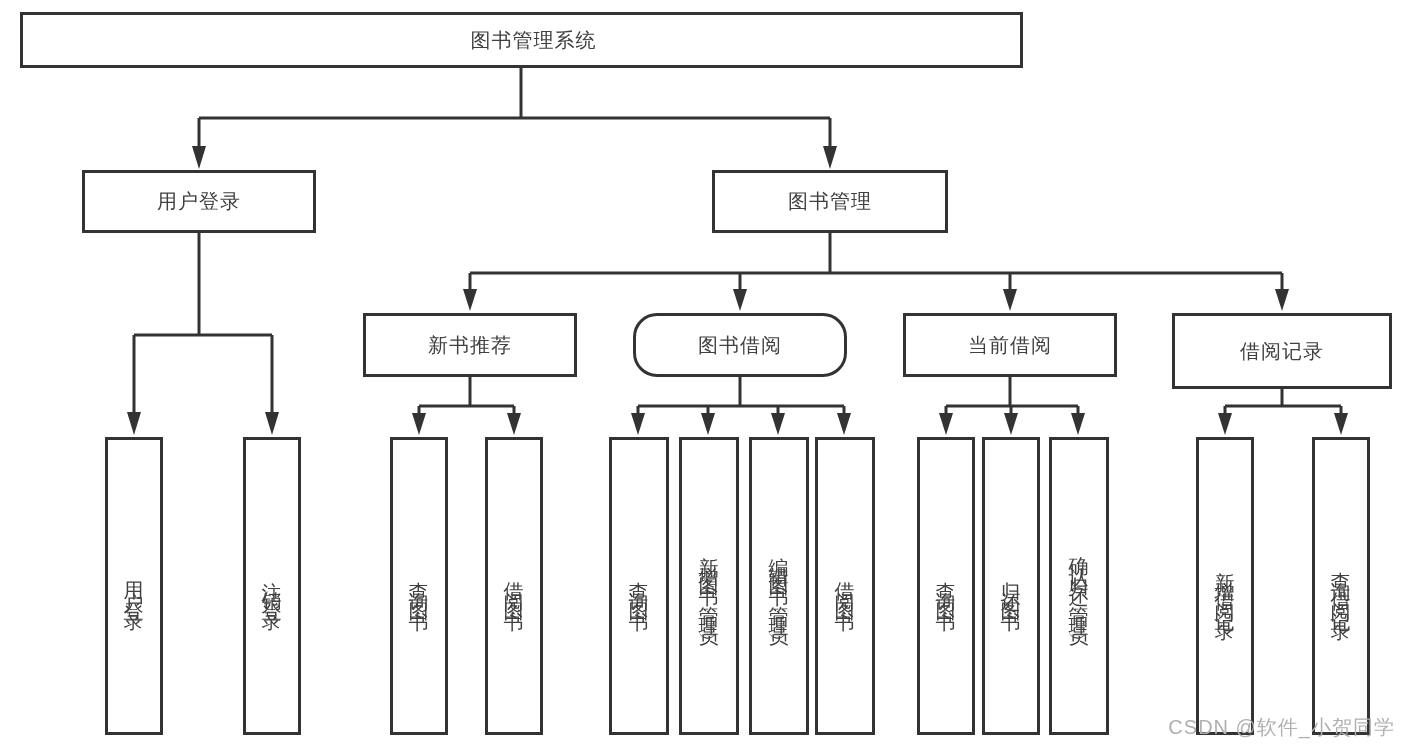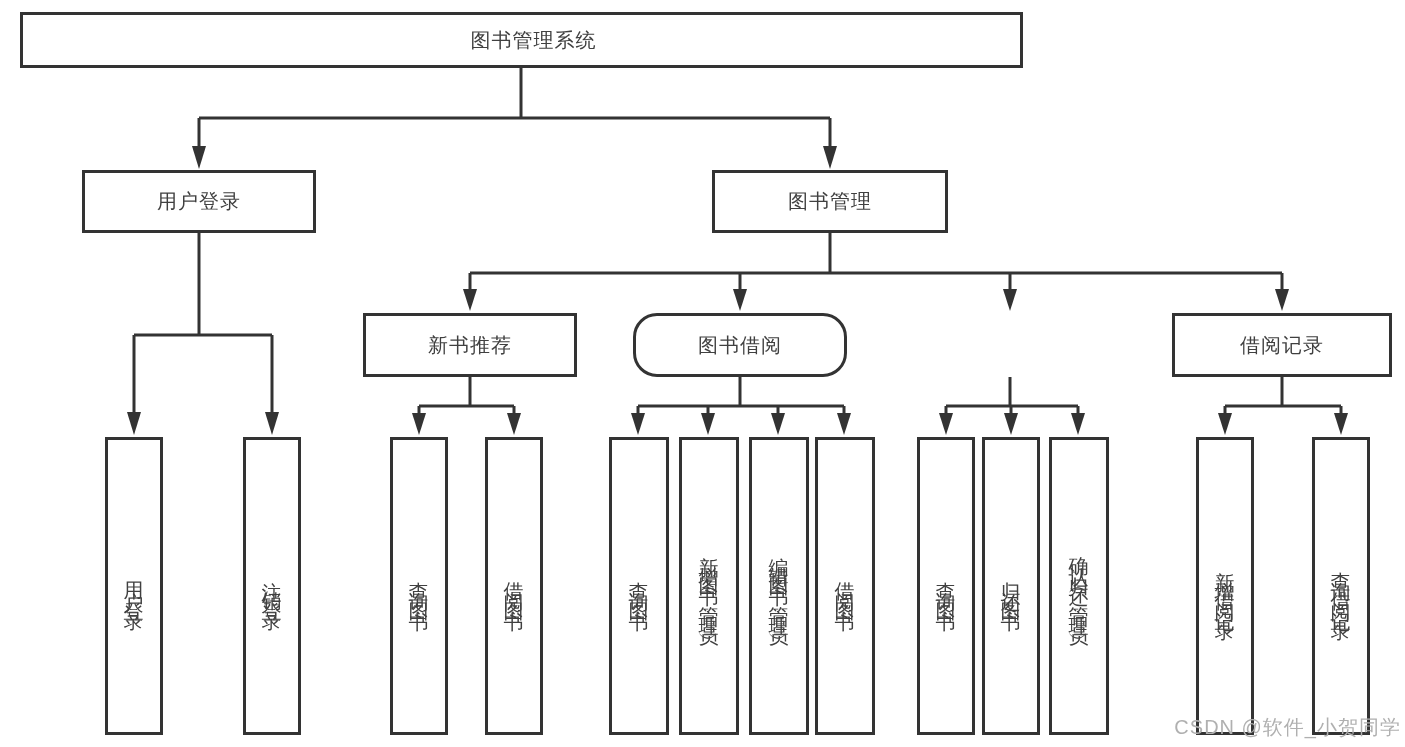--- a/index.html
+++ b/index.html
@@ -24,21 +24,21 @@
   .vbox{
     position:absolute;box-sizing:border-box;border:3px solid var(--line);
     background:#fff;display:flex;align-items:center;justify-content:center;
     width:58px;top:437px;height:298px;
   }
   .vtext{
     writing-mode:vertical-rl;text-orientation:mixed;
     font-size:20px;line-height:1;letter-spacing:10px;color:var(--text);
   }
   .watermark{
-    position:absolute;right:4px;top:714px;font-size:20px;
+    position:absolute;right:10px;top:714px;font-size:20px;
     color:var(--watermark);letter-spacing:1px;z-index:5;text-align:center;
   }
 </style>
 </head>
 <body>
 
 <div class="stage">
 
   <svg class="connectors" viewBox="0 0 1405 747" xmlns="http://www.w3.org/2000/svg">
 
@@ -126,21 +126,24 @@
   <div class="hbox" style="left:712px;top:170px;width:236px;height:63px;">
     <span>图书管理</span>
   </div>
 
   <div class="hbox" style="left:363px;top:313px;width:214px;height:64px;text-align:center;">
     <span>新书推荐</span>
   </div>
   <div class="hbox" style="left:633px;top:313px;width:214px;height:64px;border-radius:24px;">
     <span>图书借阅</span>
   </div>
-  <div class="hbox" style="left:1172px;top:313px;width:220px;height:64px;">
+  <div class="hbox" style="left:903px;top:313px;width:214px;height:64px;">
+    <span>当前借阅</span>
+  </div>
+  <div class="hbox" style="left:1172px;top:313px;width:220px;height:76px;">
     <span>借阅记录</span>
   </div>
 
   <div class="vbox" style="left:105px;">
     <span class="vtext">用户登录</span>
   </div>
   <div class="vbox" style="left:243px;">
     <span class="vtext">注销登录</span>
   </div>
 

